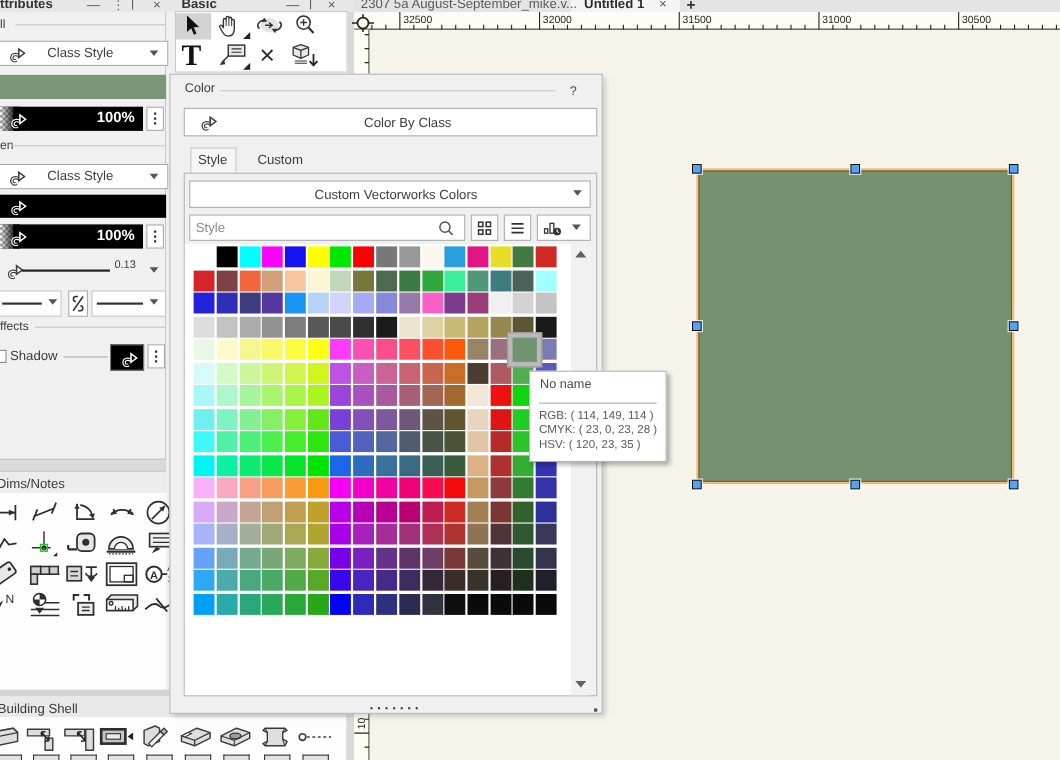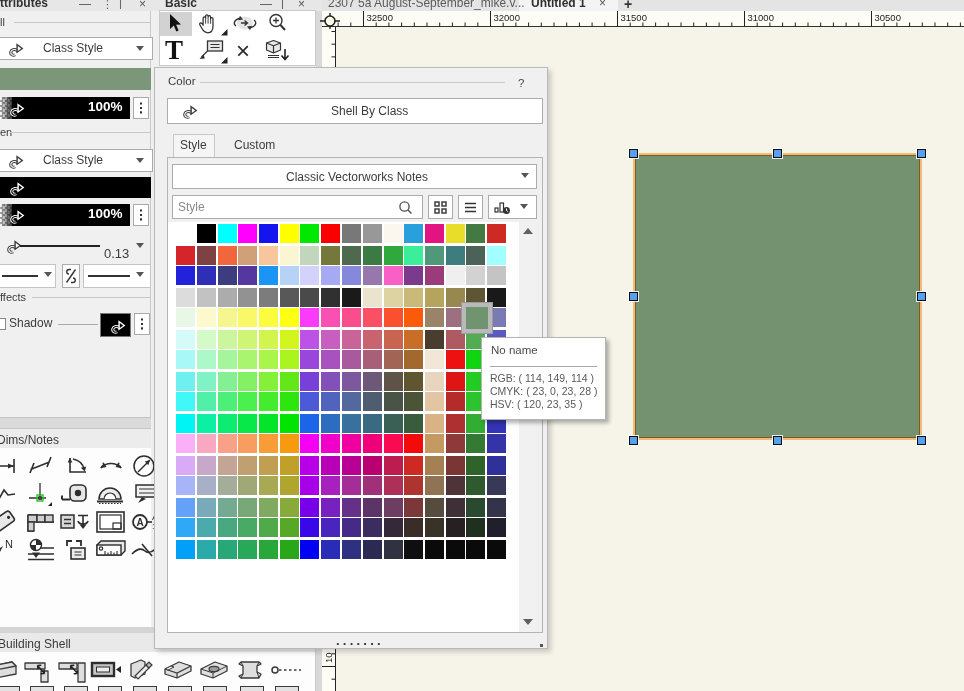--- a/index.html
+++ b/index.html
@@ -238,21 +238,21 @@
 
 <div class="abs" style="left:4px;top:238px">
     <svg width="18" height="16" viewBox="0 0 18 16" style="display:block">
       <path d="M12.0,9.8 C8.0,7.6 5.2,8.6 4.8,11.0 C4.4,13.5 7.0,15.0 9.0,13.7" fill="none" stroke="#3c3c3c" stroke-width="3.1"></path>
       <path d="M12.0,9.8 C8.0,7.6 5.2,8.6 4.8,11.0 C4.4,13.5 7.0,15.0 9.0,13.7" fill="none" stroke="#fff" stroke-width="1.1"></path>
       <path d="M10.4,2.2 L17.4,7.5 L10.4,12.6 Z" fill="#3c3c3c"></path>
       <path d="M11.8,4.9 L15.2,7.5 L11.8,10.0 Z" fill="#fff"></path>
     </svg>
   </div>
 <div class="abs" style="left:20px;top:245px;width:80px;height:1.5px;background:#222"></div>
-<div class="txt" style="left:104px;top:246px;font-size:13px">0.13</div>
+<div class="txt" style="left:104px;top:236px;font-size:10px">0.13</div>
 <div class="darr" style="left:136px;top:243px"></div>
 
 <div class="field" style="left:-20px;top:264px;width:76px;height:24px;border-color:#c4c4c4"></div>
 <div class="abs" style="left:2px;top:275px;width:36px;height:1.5px;background:#333"></div>
 <div class="darr" style="left:44px;top:272px"></div>
 <div class="field" style="left:62px;top:264px;width:18px;height:24px"></div>
 <svg class="abs" style="left:64px;top:267px" width="14" height="18" viewBox="0 0 14 18">
  <path d="M5,7 C2,7 2,2.5 5,2.5 L7,2.5 M9,11 C12,11 12,15.5 9,15.5 L7,15.5" fill="none" stroke="#333" stroke-width="1.4"></path>
  <path d="M2.5,15.5 L11.5,2.5" stroke="#333" stroke-width="1.4"></path>
   </svg>
@@ -503,29 +503,29 @@
 <div class="txt" style="left:518px;top:77px;font-size:11.5px;color:#444">?</div>
 <div class="field" style="left:167px;top:98px;width:376px;height:26px"></div>
 <div class="abs" style="left:180px;top:103px">
       <svg width="18" height="16" viewBox="0 0 18 16" style="display:block">
         <path d="M12.0,9.8 C8.0,7.6 5.2,8.6 4.8,11.0 C4.4,13.5 7.0,15.0 9.0,13.7" fill="none" stroke="#3c3c3c" stroke-width="3.1"></path>
         <path d="M12.0,9.8 C8.0,7.6 5.2,8.6 4.8,11.0 C4.4,13.5 7.0,15.0 9.0,13.7" fill="none" stroke="#fff" stroke-width="1.1"></path>
         <path d="M10.4,2.2 L17.4,7.5 L10.4,12.6 Z" fill="#3c3c3c"></path>
         <path d="M11.8,4.9 L15.2,7.5 L11.8,10.0 Z" fill="#fff"></path>
       </svg>
     </div>
-<div class="txt" style="left:331px;top:104px;font-size:12px">Shell By Class</div>
+<div class="txt" style="left:331px;top:104px;font-size:12px">Color By Class</div>
 
 <div class="abs" style="left:173px;top:134px;width:42px;height:23px;background:#f5f5f5;border:1px solid #c8c8c8;border-bottom:none"></div>
 <div class="txt" style="left:180px;top:138px;font-size:12px">Style</div>
 <div class="txt" style="left:234px;top:138px;font-size:12px">Custom</div>
 
 <div class="abs" style="left:167px;top:157px;width:376px;height:476px;border:1px solid #b4b4b4"></div>
 <div class="field" style="left:172px;top:164px;width:365px;height:25px"></div>
-<div class="txt" style="left:286px;top:170px;font-size:12px">Classic Vectorworks Notes</div>
+<div class="txt" style="left:286px;top:170px;font-size:12px">Custom Vectorworks Colors</div>
 <div class="darr" style="left:521px;top:173px"></div>
 <div class="field" style="left:172px;top:195px;width:251px;height:24px"></div>
 <div class="txt" style="left:178px;top:200px;font-size:12px;color:#8a8a8a">Style</div>
 <svg class="abs" style="left:398px;top:200px" width="15" height="15" viewBox="0 0 15 15">
  <circle cx="6.5" cy="6.5" r="4.6" fill="none" stroke="#555" stroke-width="1.4"></circle>
  <path d="M10,10 L13.5,13.5" stroke="#555" stroke-width="1.5"></path>
     </svg>
 <div class="field" style="left:428px;top:195px;width:25px;height:24px"></div>
 <svg class="abs" style="left:434px;top:201px" width="13" height="13" viewBox="0 0 13 13">
  <g fill="none" stroke="#333" stroke-width="1.4">

